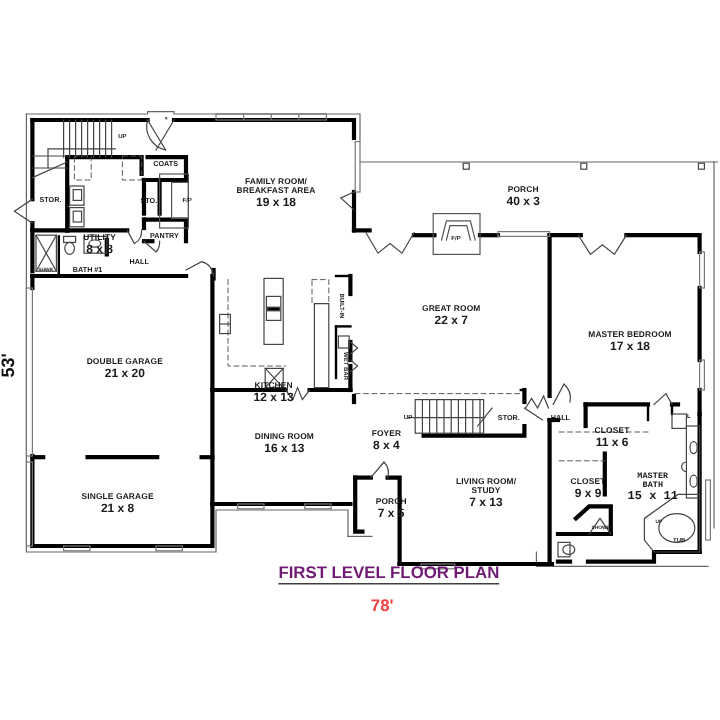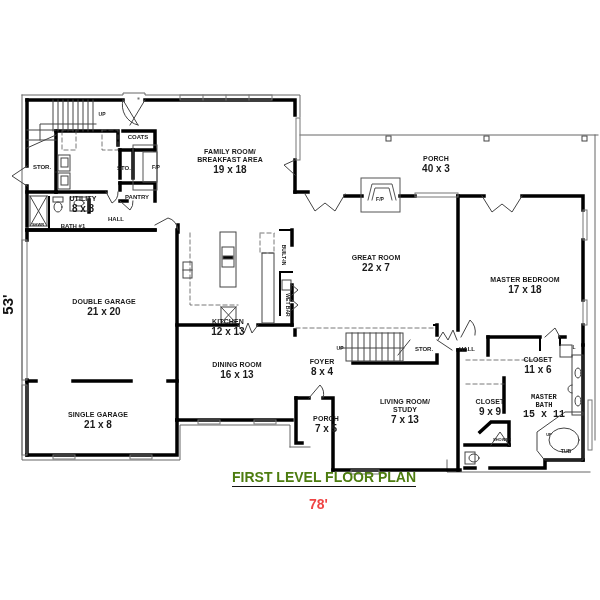--- a/index.html
+++ b/index.html
@@ -3,21 +3,21 @@
 <meta charset="utf-8">
 <style>
   html, body { margin:0; padding:0; background:#ffffff; }
   body { width:600px; height:600px; position:relative; overflow:hidden; font-family:"Liberation Sans", sans-serif; }
   svg { position:absolute; left:0; top:0; }
   .lbl { position:absolute; text-align:center; color:#1a1a1a; font-family:"Liberation Sans", sans-serif; line-height:1.15; transform:translateX(-50%); white-space:nowrap; }
   .lbl .nm { font-size:7px; font-weight:bold; letter-spacing:0.1px; display:block; }
   .lbl .dm { font-size:10px; font-weight:bold; display:block; }
   .sm { position:absolute; font-size:6px; font-weight:bold; color:#1a1a1a; font-family:"Liberation Sans", sans-serif; white-space:nowrap; transform:translateX(-50%); }
   .vert { position:absolute; font-size:5px; font-weight:bold; color:#1a1a1a; font-family:"Liberation Sans", sans-serif; transform:rotate(90deg); transform-origin:center; white-space:nowrap; }
-  .title { position:absolute; left:232px; top:469px; font-size:14px; font-weight:bold; color:#4d7c0f; border-bottom:1.5px solid #111; padding-bottom:1px; font-family:"Liberation Sans", sans-serif;text-align:right; }
+  .title { position:absolute; left:232px; top:469px; font-size:14px; font-weight:bold; color:#701a75; border-bottom:1.5px solid #111; padding-bottom:1px; font-family:"Liberation Sans", sans-serif;text-align:right; }
   .dim78 { position:absolute; left:309px; top:496px; font-size:14px; font-weight:bold; color:#ef4444; font-family:"Liberation Sans", sans-serif; }
   .dim53 { position:absolute; left:-3px; top:296px; font-size:15px; font-weight:bold; color:#111; transform:rotate(-90deg); font-family:"Liberation Sans", sans-serif; }
 </style>
 </head>
 <body>
 
 <svg width="600" height="600" viewBox="0 0 600 600">
   <g fill="none" stroke="#000" stroke-linecap="square">
 
     <g stroke="#666" stroke-width="1">
@@ -303,21 +303,21 @@
 </div>
 <div class="lbl" style="left:326px; top:415px;">
   <span class="nm">PORCH</span>
   <span class="dm">7 x 5</span>
 </div>
 <div class="lbl" style="left:405px; top:398px;">
   <span class="nm">LIVING ROOM/</span>
   <span class="nm">STUDY</span>
   <span class="dm">7 x 13</span>
 </div>
-<div class="lbl" style="left:510px; top:356px;margin-left:28px;">
+<div class="lbl" style="left:510px; top:356px;">
   <span class="nm">CLOSET</span>
   <span class="dm">11 x 6</span>
 </div>
 <div class="lbl" style="left:490px; top:398px;">
   <span class="nm">CLOSET</span>
   <span class="dm">9 x 9</span>
 </div>
 <div class="lbl" style="left:544px; top:393px;font-family:Liberation Mono, monospace;">
   <span class="nm">MASTER</span>
   <span class="nm">BATH</span>

